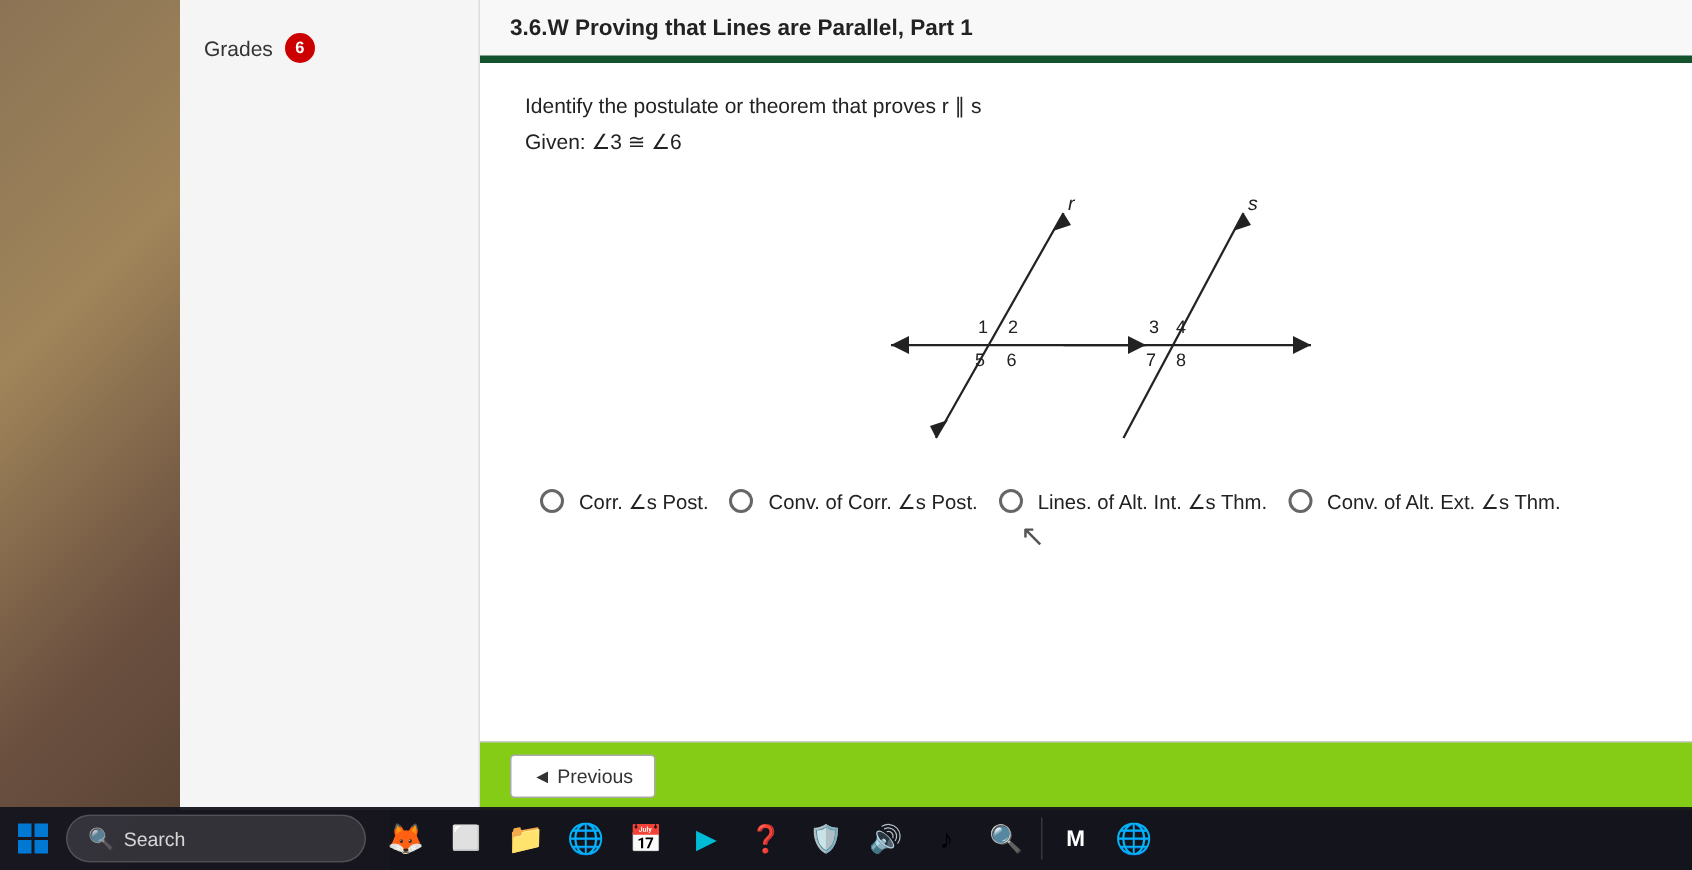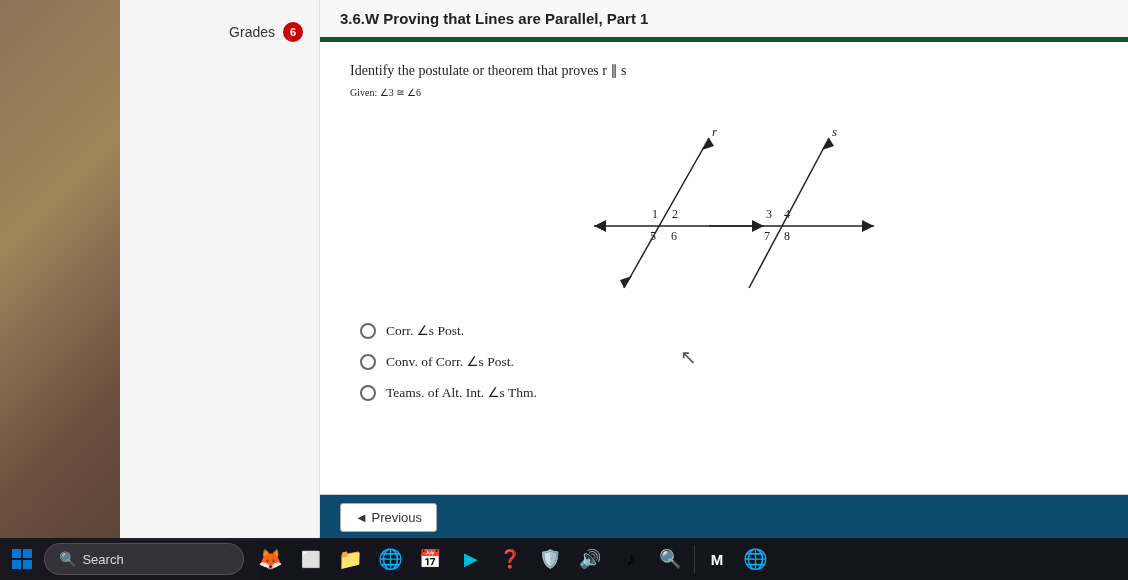--- a/index.html
+++ b/index.html
@@ -44,21 +44,20 @@
     }
 
     .sidebar-item {
       padding: 10px 16px;
       font-size: 14px;
       color: #333;
       cursor: pointer;
       display: flex;
       align-items: center;
       gap: 8px;
-      justify-content: flex-end;
     }
 
     .badge {
       background: #c00;
       color: white;
       border-radius: 50%;
       width: 20px;
       height: 20px;
       font-size: 11px;
       display: flex;
@@ -82,51 +81,49 @@
       font-weight: 600;
       color: #222;
       background: #f8f8f8;
       border-bottom: 5px solid #14532d;
     }
 
     .question-container {
       flex: 1;
       padding: 20px 30px;
       overflow-y: auto;
-      font-family: Liberation Serif, serif;
     }
 
     .question-text {
       font-size: 14px;
       color: #222;
       margin-bottom: 8px;
     }
 
     .given-text {
-      font-size: 10px;
+      font-size: 14px;
       color: #222;
       margin-bottom: 20px;
     }
 
     
     .diagram-container {
       display: flex;
       justify-content: center;
       margin-bottom: 24px;
     }
 
     .diagram-svg {
       width: 320px;
       height: 180px;
     }
 
     
     .answer-choices {
       display: flex;
-      flex-direction: column;
       gap: 14px;
       padding-left: 10px;
     }
 
     .answer-choice {
       display: flex;
       align-items: center;
       gap: 10px;
       font-size: 13.5px;
       color: #222;
@@ -138,21 +135,21 @@
       height: 16px;
       border-radius: 50%;
       border: 2px solid #666;
       background: white;
       flex-shrink: 0;
     }
 
     
     .bottom-bar {
       padding: 8px 20px;
-      background: #0c4a6e;
+      background: #84cc16;
       border-top: 1px solid #ccc;
       display: flex;
       align-items: flex-end;
     }
 
     .prev-button {
       padding: 6px 14px;
       background: #fff;
       border: 1px solid #aaa;
       border-radius: 3px;
@@ -324,21 +321,25 @@
         <label class="answer-choice">
           <div class="radio-circle"></div>
           <span>Corr. ∠s Post.</span>
         </label>
         <label class="answer-choice">
           <div class="radio-circle"></div>
           <span>Conv. of Corr. ∠s Post.</span>
         </label>
         <label class="answer-choice">
           <div class="radio-circle"></div>
-          <span>Teams. of Alt. Int. ∠s Thm.</span>
+          <span>Lines. of Alt. Int. ∠s Thm.</span>
+        </label>
+        <label class="answer-choice">
+          <div class="radio-circle"></div>
+          <span>Conv. of Alt. Ext. ∠s Thm.</span>
         </label>
       </div>
     </div>
 
     <div class="bottom-bar">
       <button class="prev-button">◄ Previous</button>
     </div>
   </div>
 </div>
 

